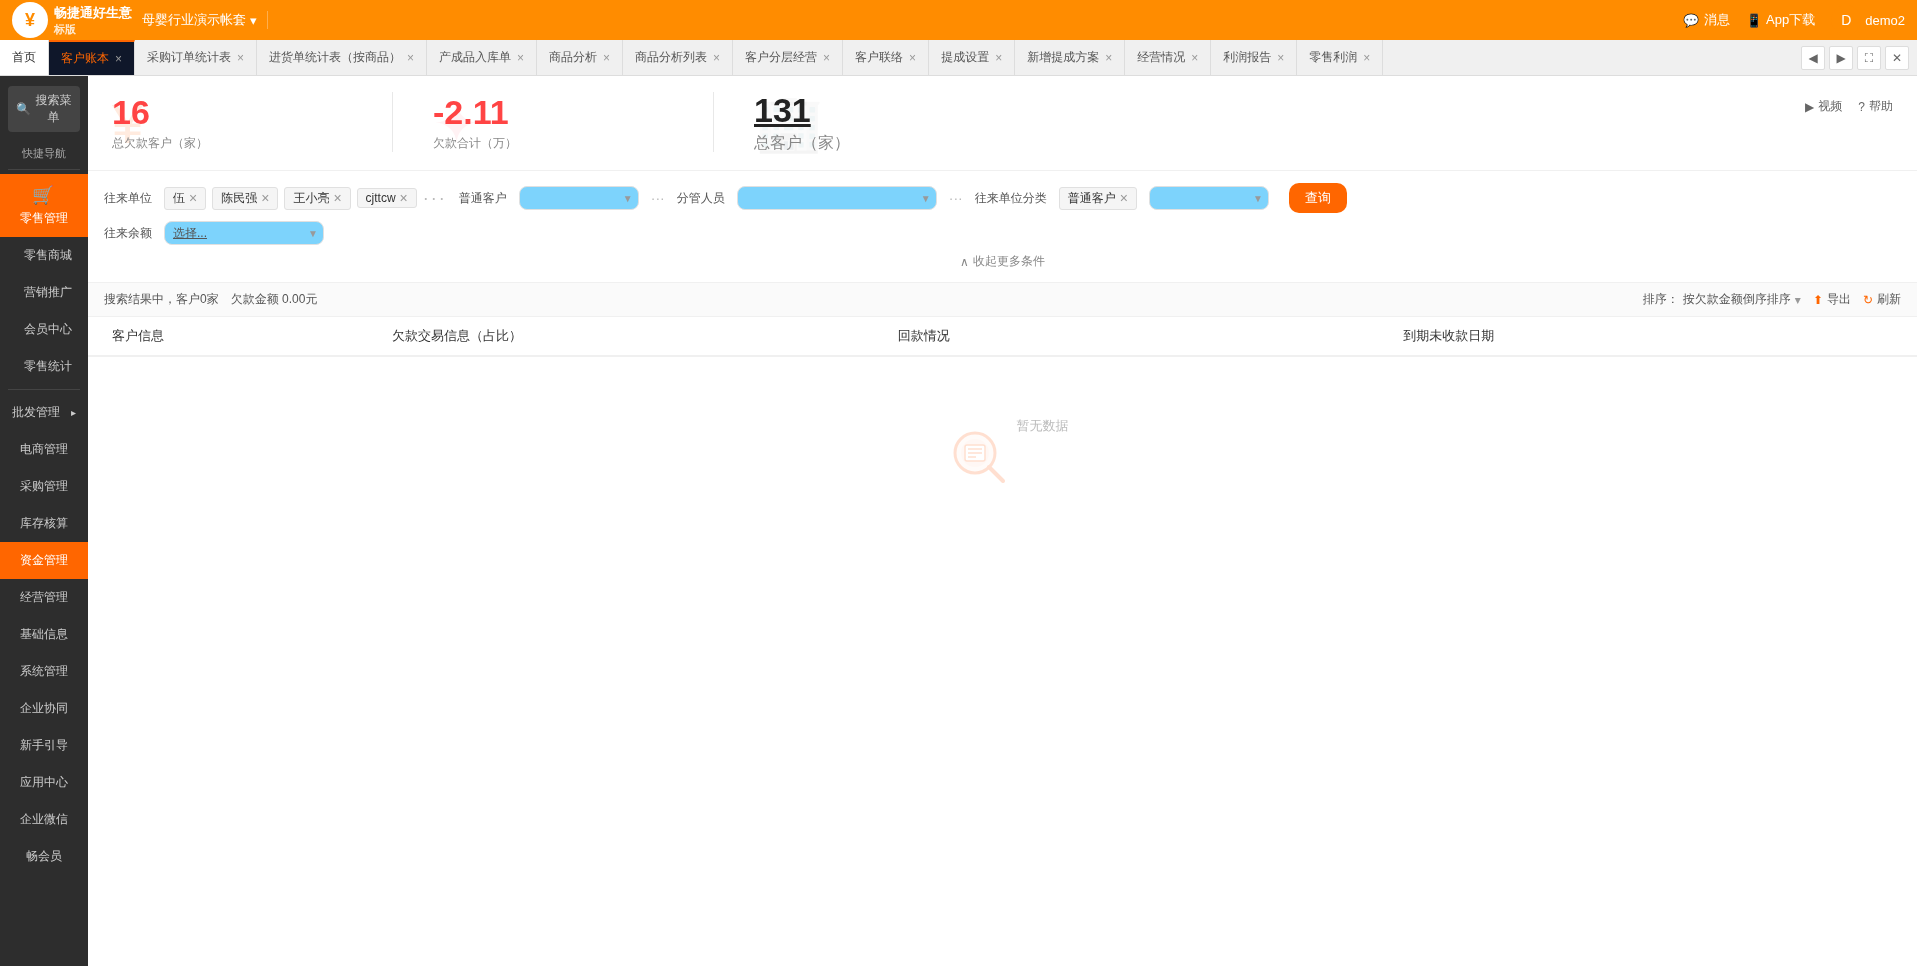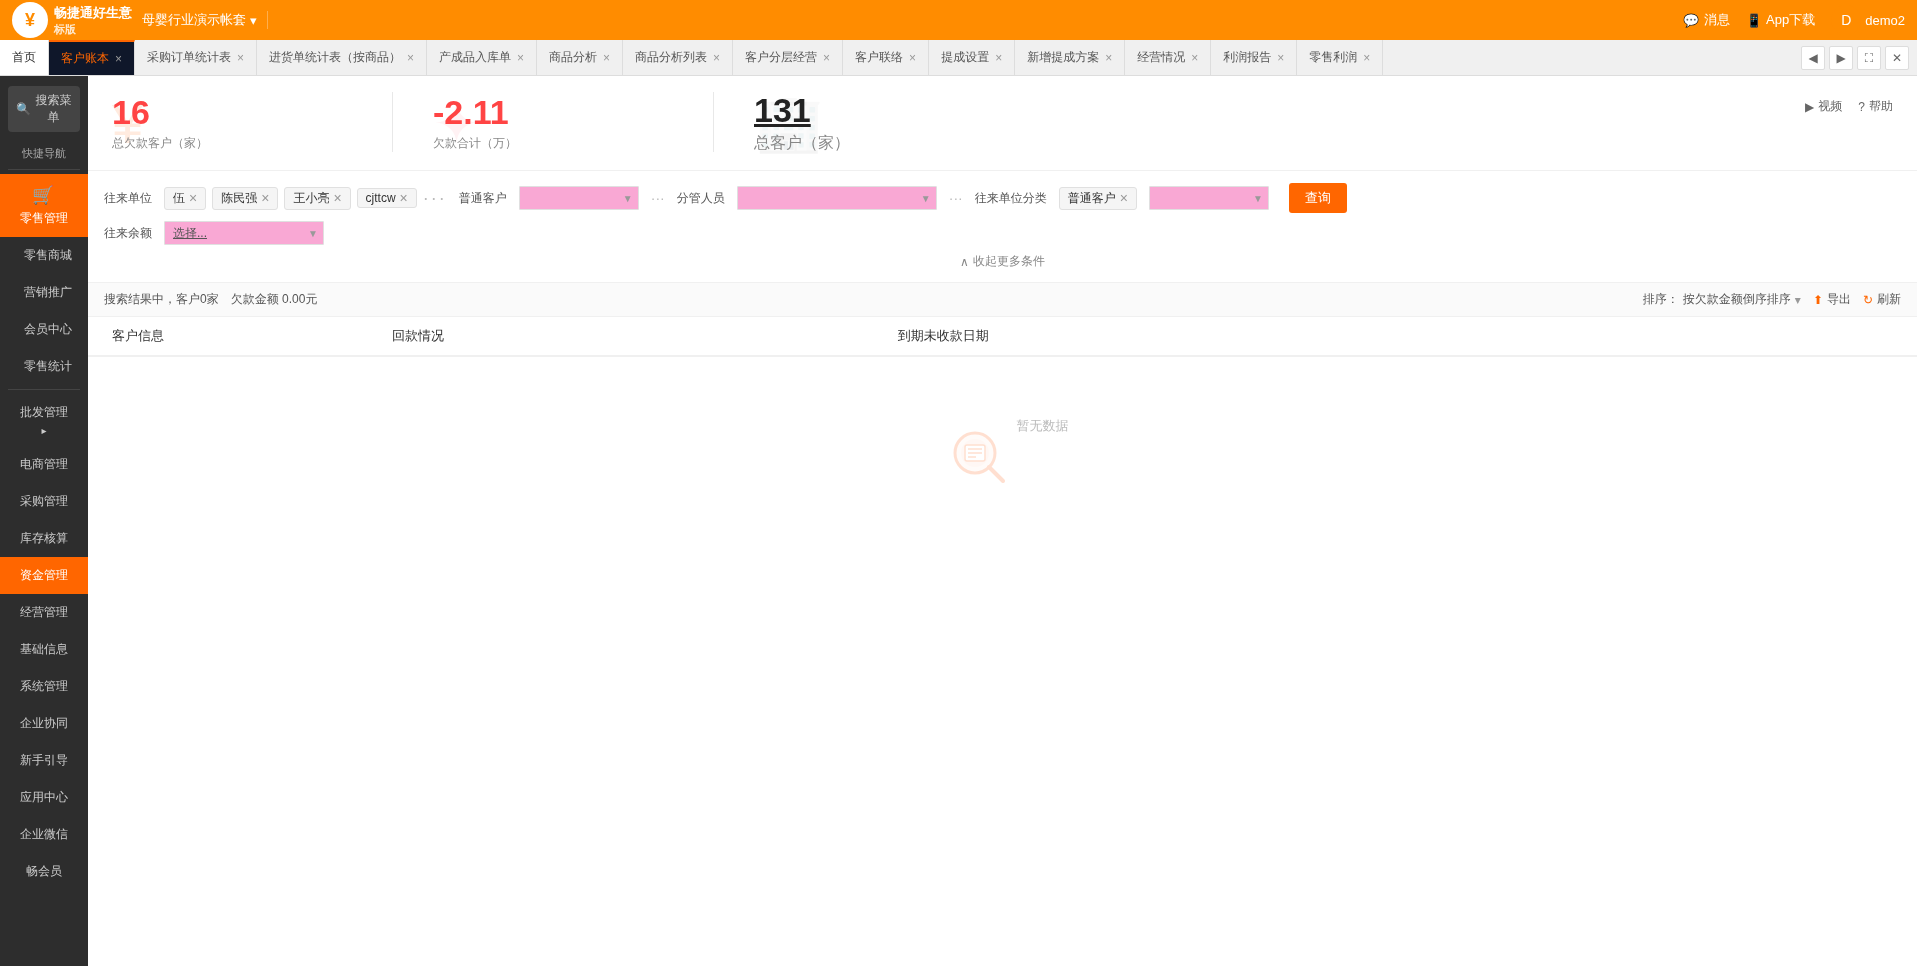--- a/index.html
+++ b/index.html
@@ -41,21 +41,21 @@
     
     .stats-bar { display: flex; background: white; border-bottom: 1px solid #f0f0f0; padding: 16px 24px; gap: 0; position: relative; }
 
     
     .filter-bar { padding: 12px 16px; background: white; border-bottom: 1px solid #f0f0f0; }
     .filter-row { display: flex; align-items: center; gap: 12px; flex-wrap: wrap; margin-bottom: 8px; }
     .filter-label { font-size: 12px; color: #555; white-space: nowrap; }
     .filter-tags { display: flex; align-items: center; gap: 6px; flex-wrap: wrap; }
     .filter-tag { display: flex; align-items: center; gap: 4px; background: #f5f5f5; border: 1px solid #e0e0e0; border-radius: 3px; padding: 2px 8px; font-size: 12px; color: #333; }
     .filter-tag .remove { color: #999; cursor: pointer; font-size: 14px; line-height: 1; }
-    .filter-select { border: 1px solid #e0e0e0; border-radius: 1px; padding: 4px 24px 4px 8px; font-size: 12px; color: #555; background: #f9a8d4; cursor: pointer; min-width: 120px; position: relative; appearance: none; text-decoration: underline; }
+    .filter-select { border: 1px solid #e0e0e0; border-radius: 8px; padding: 4px 24px 4px 8px; font-size: 12px; color: #555; background: #7dd3fc; cursor: pointer; min-width: 120px; position: relative; appearance: none; text-decoration: underline; }
     .filter-select-wrapper { position: relative; display: inline-block; }
     .filter-select-wrapper::after { content: '▼'; position: absolute; right: 6px; top: 50%; transform: translateY(-50%); font-size: 10px; color: #999; pointer-events: none; }
     .filter-more-dots { color: #bbb; cursor: pointer; font-size: 18px; letter-spacing: 2px; }
 
     .collapse-btn { display: flex; align-items: center; justify-content: center; gap: 4px; color: #888; font-size: 12px; cursor: pointer; margin-top: 4px; }
     .collapse-btn span { color: #888; }
 
     
     .results-bar { display: flex; align-items: center; justify-content: space-between; padding: 8px 16px; background: #fafafa; border-bottom: 1px solid #f0f0f0; font-size: 12px; color: #555; }
     .results-actions { display: flex; align-items: center; gap: 12px; }
@@ -200,21 +200,21 @@
       <div class="sidebar-item" style="padding-left:16px;font-size:12px;">
         <span>营销推广</span>
       </div>
       <div class="sidebar-item" style="padding-left:16px;font-size:12px;">
         <span>会员中心</span>
       </div>
       <div class="sidebar-item" style="padding-left:16px;font-size:12px;">
         <span>零售统计</span>
       </div>
       <div class="sidebar-divider"></div>
-      <div class="sidebar-item" style="flex-direction:column;justify-content:space-between;padding:10px 12px;">
+      <div class="sidebar-item" style="flex-direction:row;justify-content:space-between;padding:10px 12px;">
         <span>批发管理</span>
         <span style="font-size:10px;">▸</span>
       </div>
       <div class="sidebar-item">
         <span>电商管理</span>
       </div>
       <div class="sidebar-item">
         <span>采购管理</span>
       </div>
       <div class="sidebar-item">
@@ -339,21 +339,21 @@
               <span>普通客户</span>
               <span class="remove">×</span>
             </div>
           </div>
           <div class="filter-select-wrapper">
             <select class="filter-select">
               <option value=""></option>
             </select>
           </div>
 
-          <button class="orange-btn" style="margin-left:8px;">查询</button>
+          <button class="orange-btn" style="margin-left:8px;border-radius:10px;">查询</button>
         </div>
 
         <div class="filter-row">
           <span class="filter-label">往来余额</span>
           <div class="filter-select-wrapper">
             <select class="filter-select" style="min-width:160px;">
               <option value="选择...">选择...</option>
             </select>
           </div>
         </div>
@@ -382,20 +382,21 @@
           <div class="results-action">
             <span style="color:#ff6600;">↻</span>
             <span>刷新</span>
           </div>
         </div>
       </div>
 
       <div class="table-wrapper">
         <div class="table-header">
           <div class="table-header-cell">客户信息</div>
+          <div class="table-header-cell">欠款交易信息（占比）</div>
           <div class="table-header-cell">回款情况</div>
           <div class="table-header-cell">到期未收款日期</div>
         </div>
 
         <div class="empty-state">
           <div class="empty-icon" style="font-size:80px;margin-bottom:8px;opacity:0.3;">
             
             <svg width="80" height="80" viewBox="0 0 80 80" fill="none">
               <ellipse cx="38" cy="36" rx="20" ry="20" stroke="#ff9966" stroke-width="3" fill="#fff3ee"></ellipse>
               <circle cx="38" cy="36" r="14" fill="#ffddcc" opacity="0.5"></circle>

